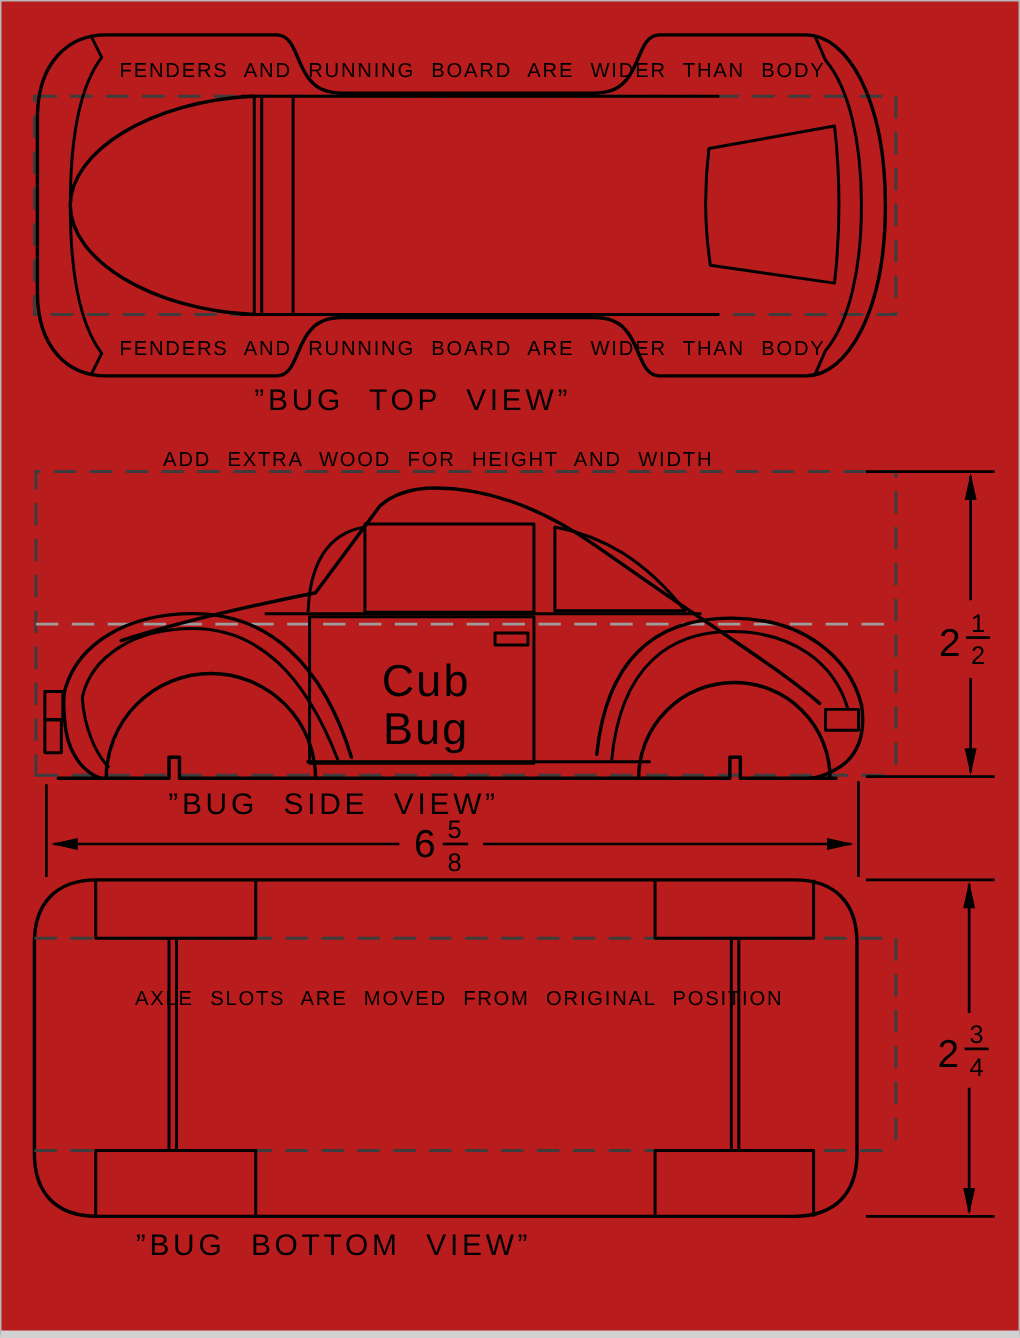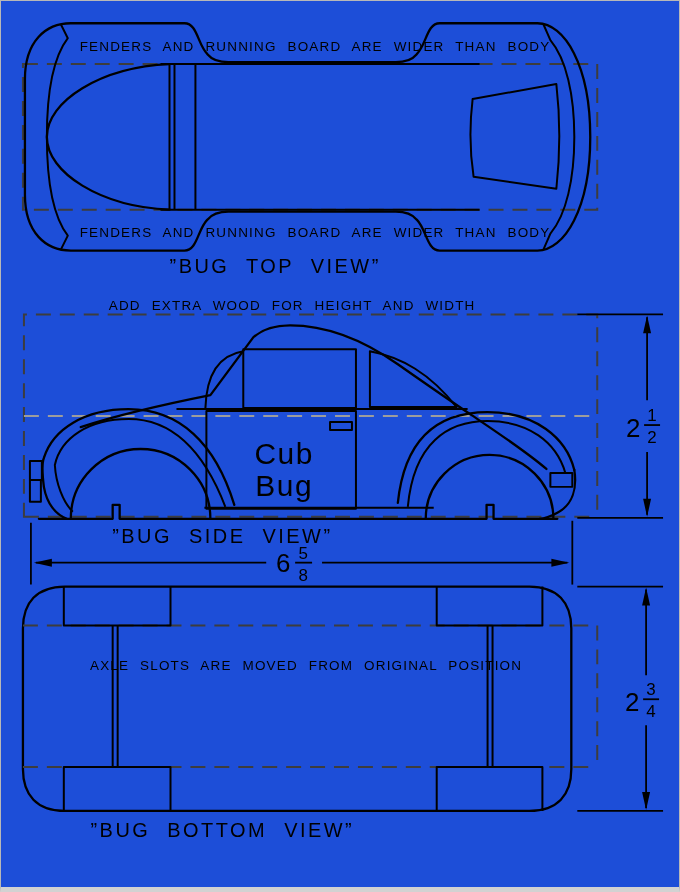--- a/index.html
+++ b/index.html
@@ -1,20 +1,20 @@
 <!DOCTYPE html>
 <html><head>
 <meta charset="utf-8">
 <style>
   html,body { margin:0; padding:0; background:#ffffff; }
   .page {
     position:relative;
     width:678px;
     height:886px;
-    background:#1d4ed8;
+    background:#b91c1c;
     border:1px solid #b8b8b8;
     border-bottom:5px solid #d2d2d2;
     overflow:hidden;
   }
   svg { display:block; }
   .ln      { fill:none; stroke:#000; stroke-width:2.3; stroke-linejoin:round; stroke-linecap:round; }
   .lnthin  { fill:none; stroke:#000; stroke-width:2;   stroke-linejoin:round; stroke-linecap:butt; }
   .dash    { fill:none; stroke:#3d3d3d; stroke-width:2; stroke-dasharray:15 9; }
   .dashlight { fill:none; stroke:#9d9d9d; stroke-width:2; stroke-dasharray:15 9; }
   .dim     { fill:none; stroke:#000; stroke-width:1.8; }

